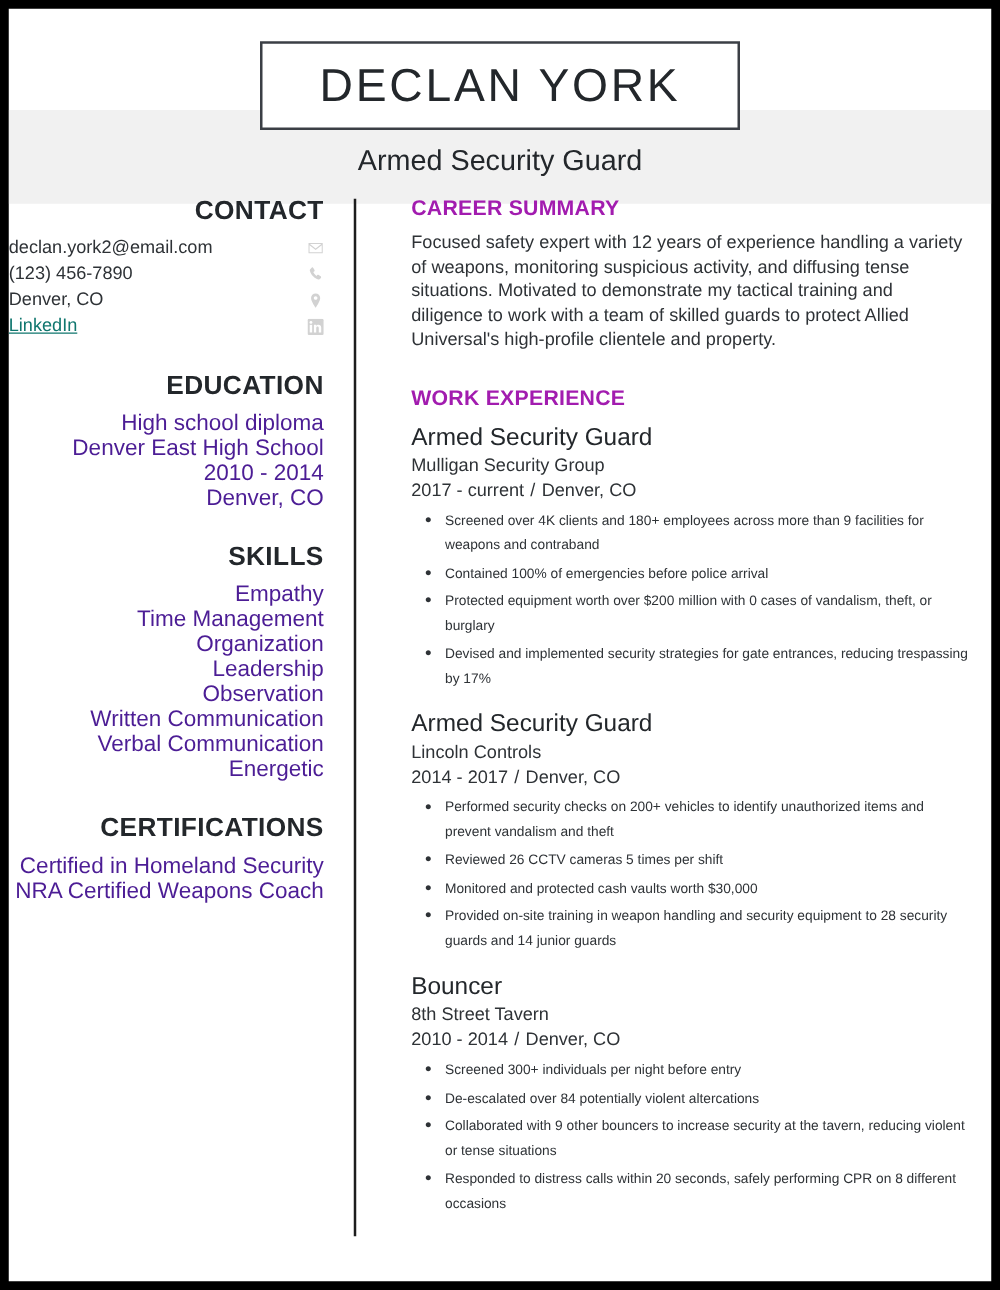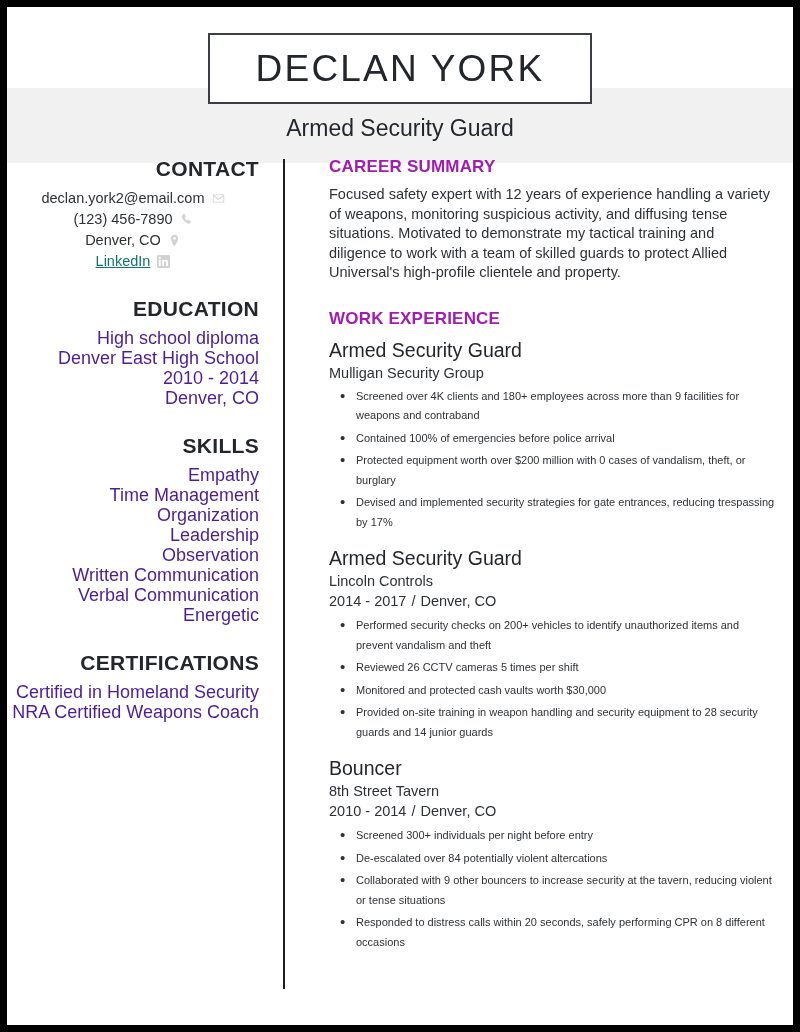--- a/index.html
+++ b/index.html
@@ -98,21 +98,21 @@
   }
   .side-block { margin-bottom: 26px; }
   .side-line {
     font-size: 18px;
     color: #4c1d95;
     line-height: 20px;
   }
   .contact-row {
     display: flex;
     align-items: center;
-    justify-content: center;
+    justify-content: space-between;
     gap: 7px;
     line-height: 20px;
     margin-bottom: 1px;
   }
   .contact-text { font-size: 14.5px; color: #2e3236; }
   .contact-link {
     font-size: 14.5px;
     color: #0f766e;
     text-decoration: underline;
   }
@@ -273,20 +273,23 @@
         <div class="main-heading">CAREER SUMMARY</div>
         <div class="summary">Focused safety expert with 12 years of experience handling a variety of weapons, monitoring suspicious activity, and diffusing tense situations. Motivated to demonstrate my tactical training and diligence to work with a team of skilled guards to protect Allied Universal's high-profile clientele and property.</div>
       </div>
 
       <div>
         <div class="main-heading">WORK EXPERIENCE</div>
 
         <div class="job">
           <div class="job-role">Armed Security Guard</div>
           <div class="job-company">Mulligan Security Group</div>
+          <div class="job-meta">
+            <span>2017 - current</span><span class="sep">/</span><span>Denver, CO</span>
+          </div>
           <ul class="bullets">
             <li>Screened over 4K clients and 180+ employees across more than 9 facilities for weapons and contraband</li>
             <li>Contained 100% of emergencies before police arrival</li>
             <li>Protected equipment worth over $200 million with 0 cases of vandalism, theft, or burglary</li>
             <li>Devised and implemented security strategies for gate entrances, reducing trespassing by 17%</li>
           </ul>
         </div>
 
         <div class="job">
           <div class="job-role">Armed Security Guard</div>

